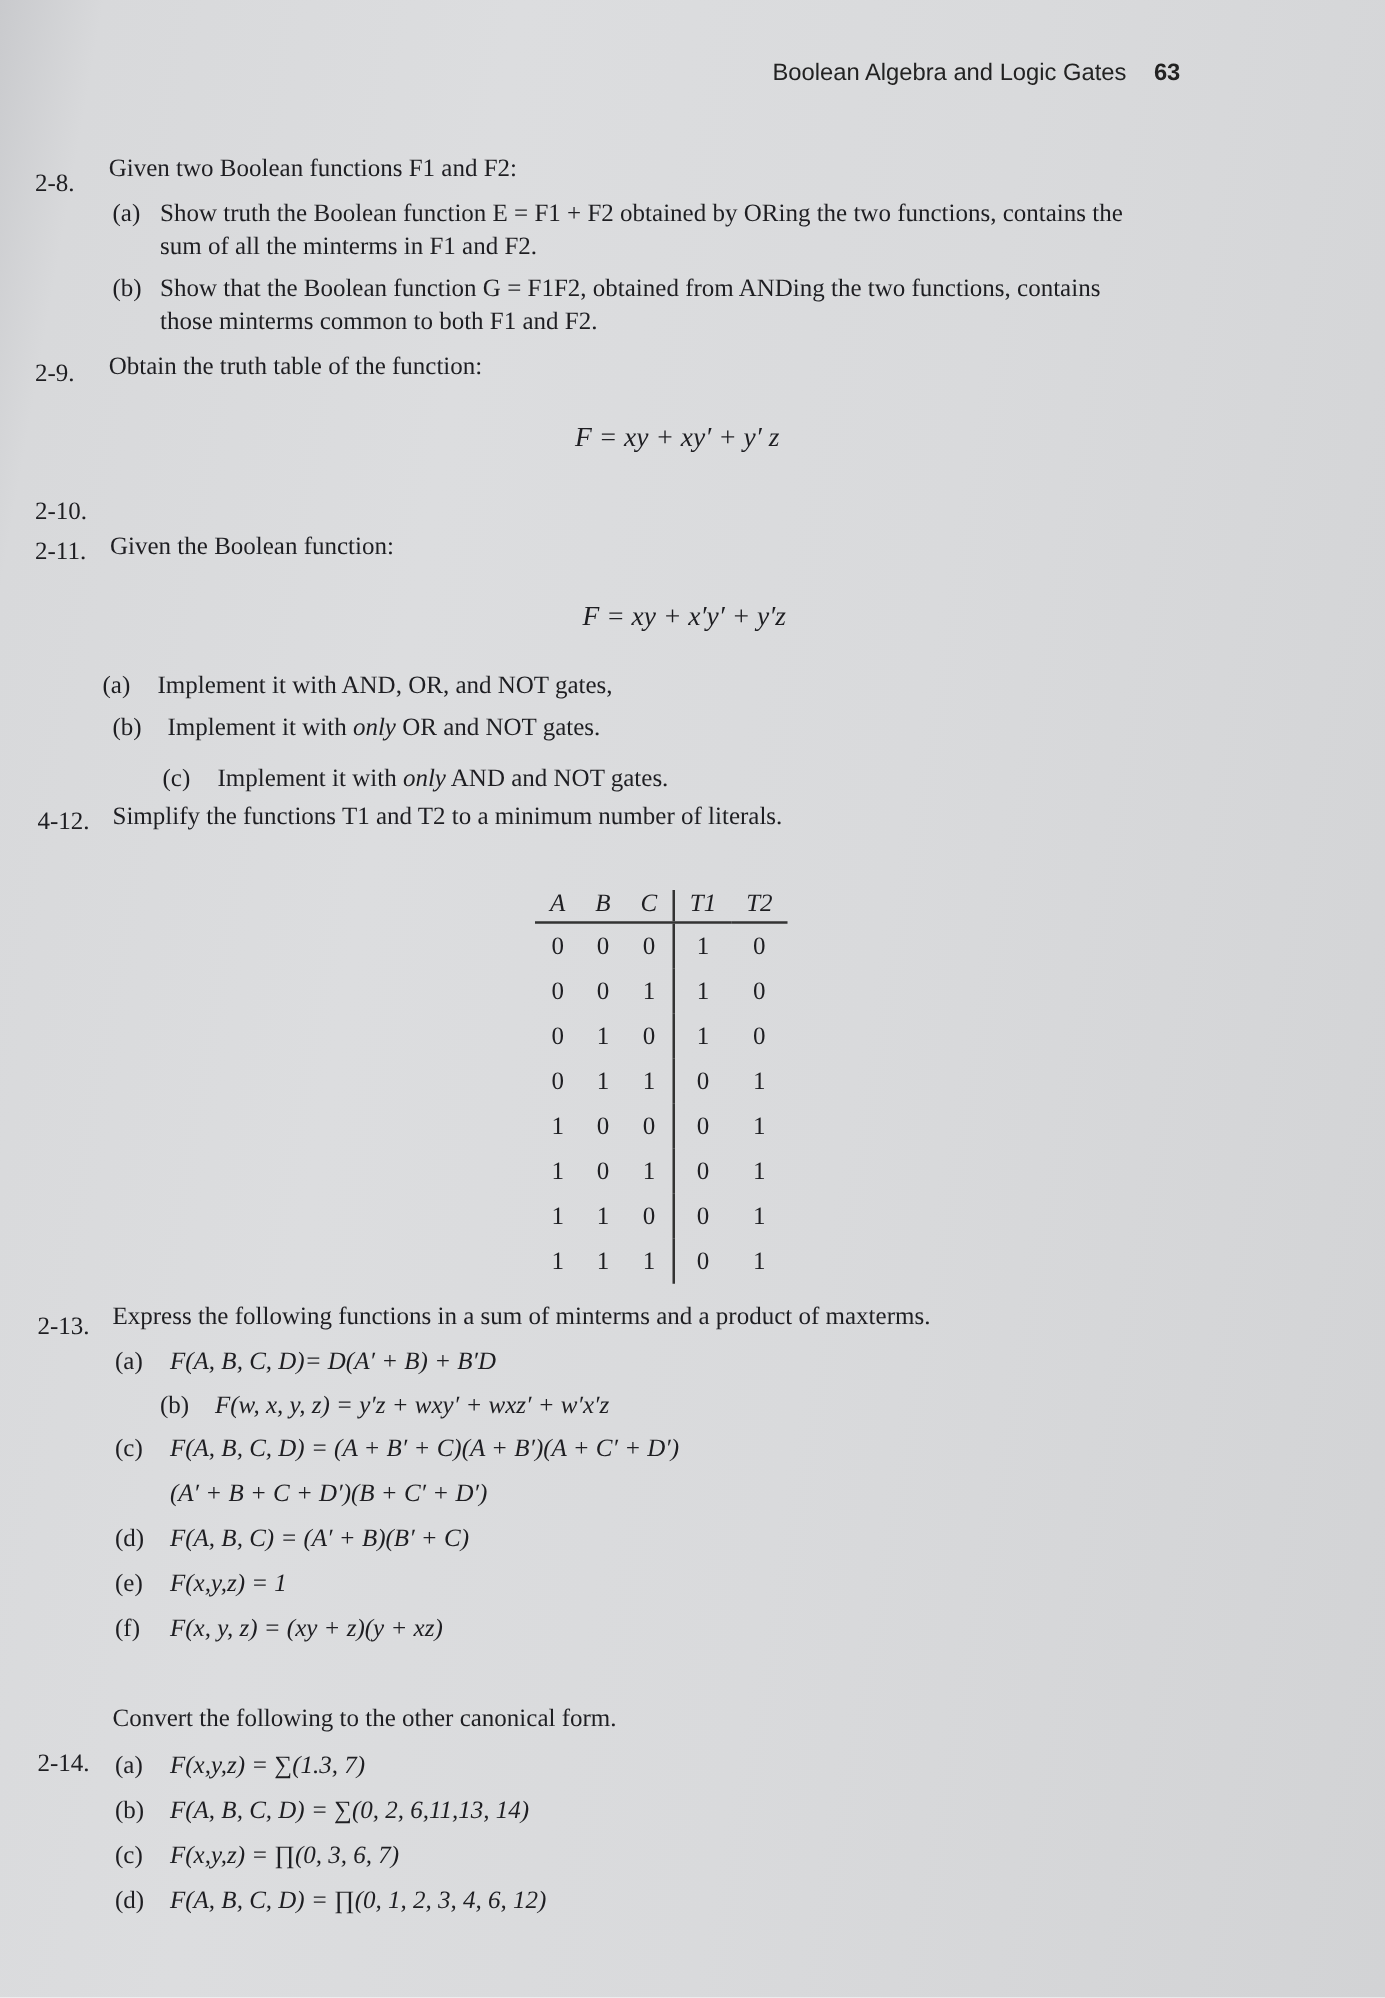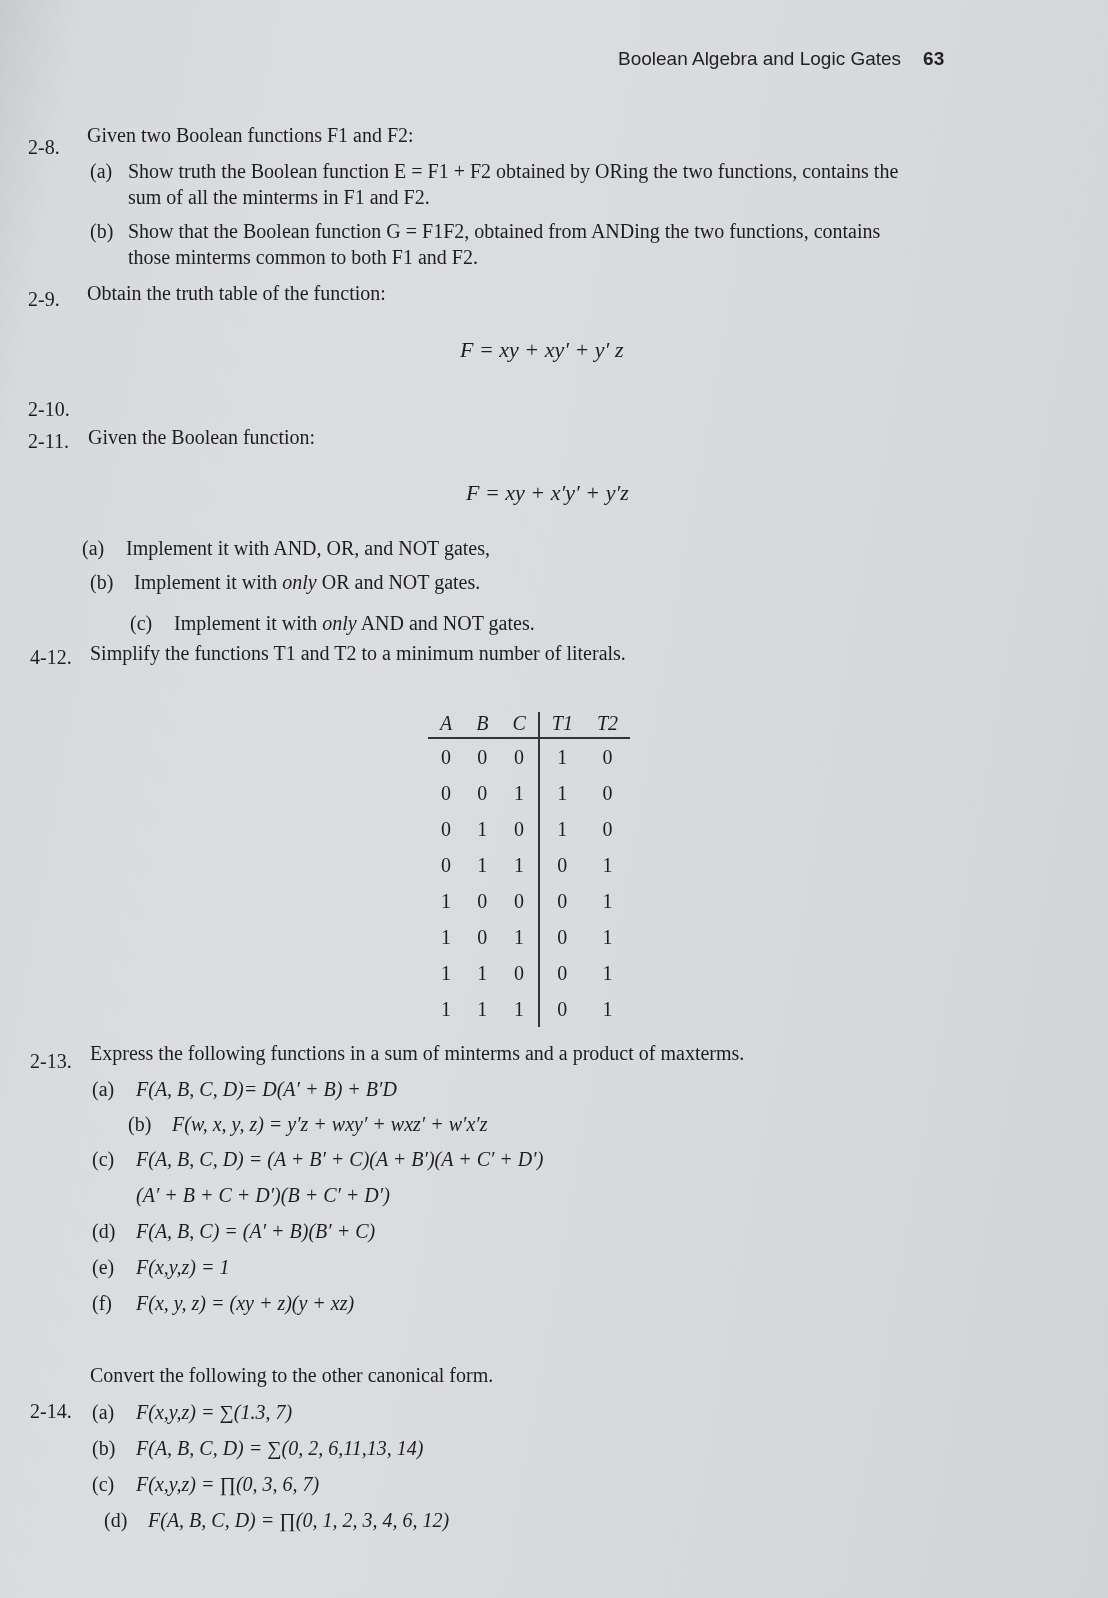--- a/index.html
+++ b/index.html
@@ -149,15 +149,15 @@
   <div class="abs" style="left:92px;top:1184px;"><span class="item-label"></span><span class="i">(A′ + B + C + D′)(B + C′ + D′)</span></div>
   <div class="abs" style="left:92px;top:1220px;"><span class="item-label">(d)</span><span class="i">F(A, B, C) = (A′ + B)(B′ + C)</span></div>
   <div class="abs" style="left:92px;top:1256px;"><span class="item-label">(e)</span><span class="i">F(x,y,z) = 1</span></div>
   <div class="abs" style="left:92px;top:1292px;"><span class="item-label">(f)</span><span class="i">F(x, y, z) = (xy + z)(y + xz)</span></div>
 
   <span class="num" style="left:30px;top:1368px;margin-top:32px;">2-14.</span>
   <span class="abs" style="left:90px;top:1364px;">Convert the following to the other canonical form.</span>
   <div class="abs" style="left:92px;top:1401px;"><span class="item-label">(a)</span><span class="i">F(x,y,z) = ∑(1.3, 7)</span></div>
   <div class="abs" style="left:92px;top:1437px;"><span class="item-label">(b)</span><span class="i">F(A, B, C, D) = ∑(0, 2, 6,11,13, 14)</span></div>
   <div class="abs" style="left:92px;top:1473px;"><span class="item-label">(c)</span><span class="i">F(x,y,z) = ∏(0, 3, 6, 7)</span></div>
-  <div class="abs" style="left:104px;top:1509px;"><span class="item-label">(d)</span><span class="i">F(A, B, C, D) = ∏(0, 1, 2, 3, 4, 6, 12)</span></div>
+  <div class="abs" style="left:92px;top:1509px;"><span class="item-label">(d)</span><span class="i">F(A, B, C, D) = ∏(0, 1, 2, 3, 4, 6, 12)</span></div>
 
 </div>
 
 </body></html>

